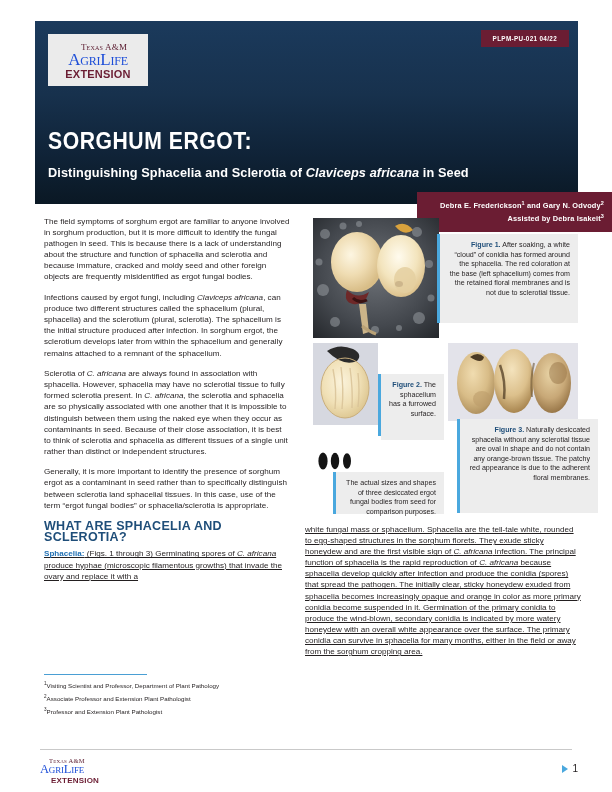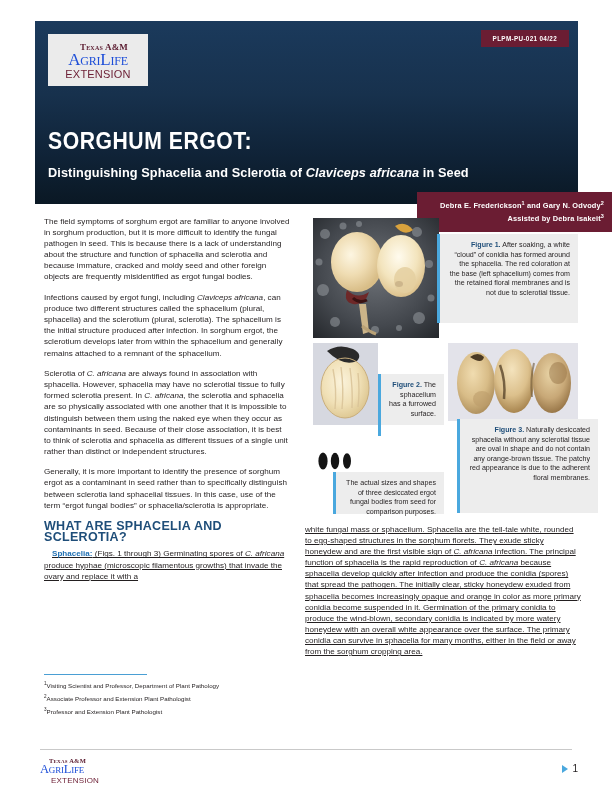--- a/index.html
+++ b/index.html
@@ -34,40 +34,40 @@
     display: flex;
     flex-direction: column;
     align-items: center;
     justify-content: center;
     box-sizing: border-box;
     padding-top: 3px;
   }
   .logo-line1 {
     font-family: "Liberation Serif", serif;
     font-variant: small-caps;
-    font-weight: bold;
+    font-weight: normal;
     color: #5a1a2e;
     font-size: 9px;
     letter-spacing: .2px;
     line-height: 9px;
     margin-left: 12px;
   }
   .logo-line2 {
     font-family: "Liberation Serif", serif;
     font-variant: small-caps;
     font-weight: normal;
     color: #1d4ed8;
     font-size: 17px;
     line-height: 17px;
     letter-spacing: -.2px;
     margin-top: -1px;
   }
   .logo-line3 {
     font-family: "Liberation Sans", sans-serif;
-    font-weight: normal;
+    font-weight: bold;
     color: #6b1d33;
     font-size: 11px;
     line-height: 12px;
     letter-spacing: .2px;
     margin-top: 0px;
   }
   #pub-code-badge {
     position: absolute;
     right: 9px;
     top: 9px;
@@ -152,21 +152,20 @@
     font-size: 13.2px;
     color: #1f4e79;
     letter-spacing: .3px;
     margin: 5px 0 6px 0;
     transform: scaleX(.95);
     transform-origin: left center;
   }
   .lead-in {
     color: #1f6fb2;
     font-weight: bold;
-    margin-left: 8px;
   }
 
   
   #footnotes {
     position: absolute;
     left: 44px;
     top: 679px;
     width: 246px;
     font-size: 6.2px;
     line-height: 10.8px;
@@ -205,21 +204,21 @@
     background: #4aa8de;
   }
 
   
   #fig1-img { left: 313px; top: 218px; width: 126px; height: 120px; }
   #fig1-caption { left: 440px; top: 234px; width: 138px; height: 89px; }
   #fig1-bar { left: 437px; top: 234px; height: 89px; }
 
   
   #fig2-img { left: 313px; top: 343px; width: 65px; height: 82px; }
-  #fig2-caption { left: 381px; top: 374px; width: 63px; height: 51px; }
+  #fig2-caption { left: 381px; top: 374px; width: 63px; height: 66px; }
   #fig2-bar { left: 378px; top: 374px; height: 62px; }
 
   
   #fig3-img { left: 448px; top: 343px; width: 130px; height: 78px; }
   #fig3-caption { left: 460px; top: 419px; width: 138px; height: 94px; }
   #fig3-bar { left: 457px; top: 419px; height: 94px; }
 
   
   #size-compare-bodies {
     position: absolute;

